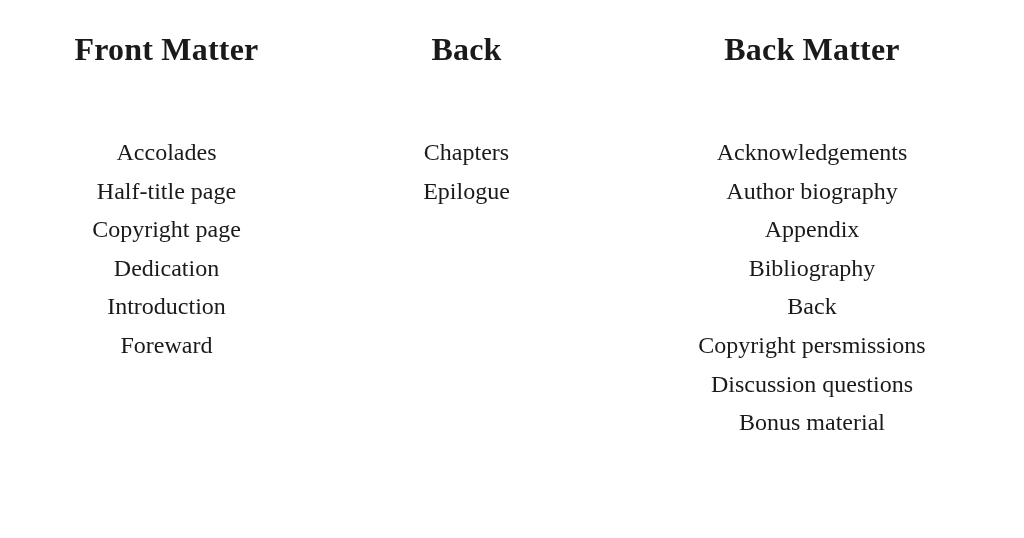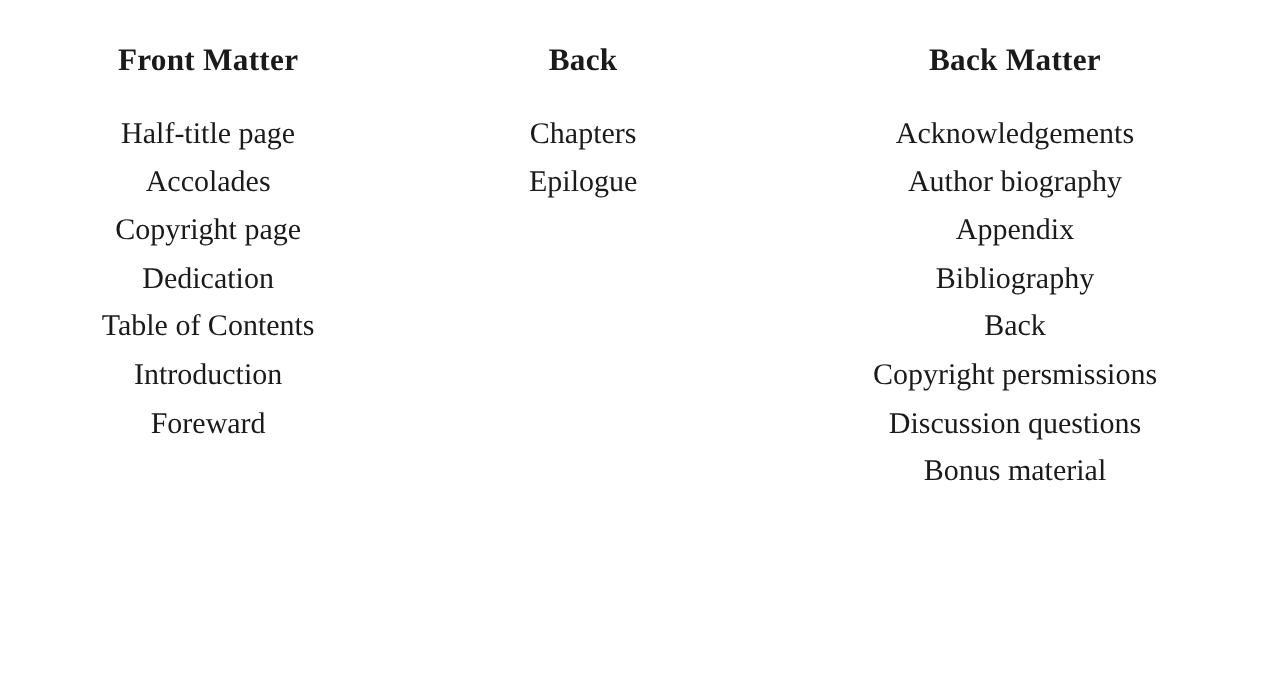--- a/index.html
+++ b/index.html
@@ -33,24 +33,24 @@
     flex-direction: column;
     align-items: center;
     box-sizing: border-box;
   }
   .col-front { width: 333px; }
   .col-body  { width: 267px; }
   .col-back  { width: 424px; }
 
   .col-title {
     font-weight: bold;
-    font-size: 25px;
+    font-size: 32px;
     line-height: 30px;
     letter-spacing: 0.2px;
-    margin-bottom: 24px;
+    margin-bottom: 69px;
     text-align: center;
     white-space: nowrap;
   }
   .col-items {
     display: flex;
     flex-direction: column;
     align-items: center;
     width: 100%;
   }
   .item {
@@ -62,25 +62,24 @@
 </style>
 </head>
 <body>
 
 <div class="board">
   <div class="columns">
 
     <div class="column col-front">
       <div class="col-title">Front Matter</div>
       <div class="col-items">
+        <div class="item">Accolades</div>
         <div class="item">Half-title page</div>
-        <div class="item">Accolades</div>
         <div class="item">Copyright page</div>
         <div class="item">Dedication</div>
-        <div class="item">Table of Contents</div>
         <div class="item">Introduction</div>
         <div class="item">Foreward</div>
       </div>
     </div>
 
     <div class="column col-body">
       <div class="col-title">Back</div>
       <div class="col-items">
         <div class="item">Chapters</div>
         <div class="item">Epilogue</div>

